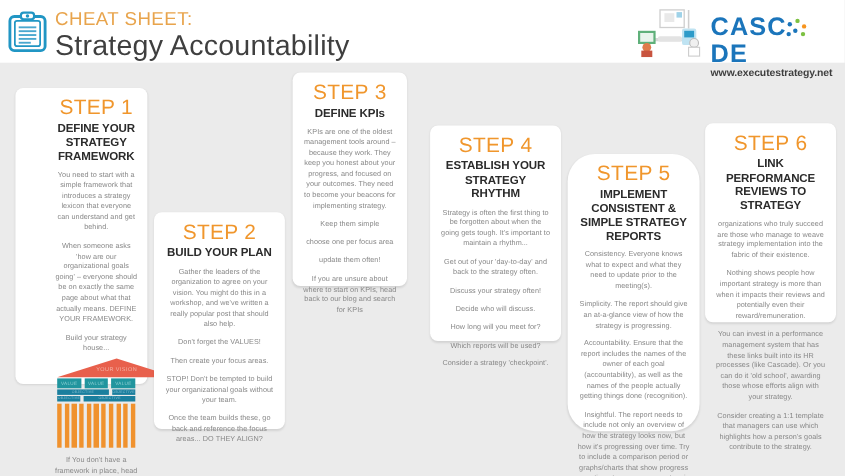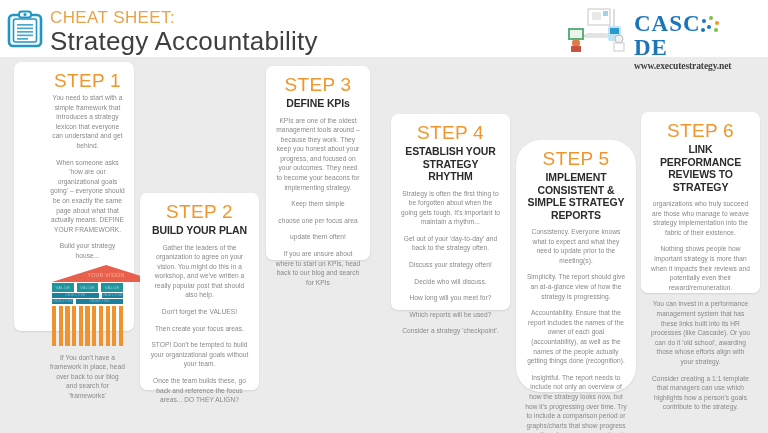--- a/index.html
+++ b/index.html
@@ -18,21 +18,21 @@
   }
   .title-block{position:absolute;left:50px;top:8px;}
   .cheat{
     font-size:17px;color:#e8a44c;letter-spacing:.4px;line-height:19px;
     font-weight:400;
   }
   .maintitle{
     font-size:26px;color:#3f3f3f;line-height:30px;font-weight:400;
     letter-spacing:.2px;margin-top:-1px;
   }
-  .logo-wrap{position:absolute;right:14px;top:4px;height:50px;width:192px;font-family:Liberation Serif, serif;}
+  .logo-wrap{position:absolute;right:2px;top:4px;height:50px;width:192px;}
   .logo-illus{position:absolute;left:0;top:2px;width:70px;height:46px;}
   .logo-text{position:absolute;left:72px;top:8px;}
   .cascade-word{
     font-size:23px;font-weight:bold;color:#1b75bb;letter-spacing:1px;
     line-height:24px;
   }
   .cascade-url{
     font-size:9.5px;font-weight:bold;color:#3f3f3f;letter-spacing:-0.1px;
     line-height:11px;margin-top:1px;
   }
@@ -78,21 +78,21 @@
   .hcell{
     flex:1;background:#21959e;color:#8fd0d4;font-size:4.2px;
     text-align:center;line-height:9px;height:9px;letter-spacing:.3px;
   }
   .hrow2 .hcell{background:#1b7f9e;color:#89bfd2;height:5px;line-height:5px;font-size:3.2px;}
   .hrow3 .c-a{flex:0 0 30%;}
   .hrow3 .c-b{flex:1;}
   .pillars{display:flex;gap:2.5px;margin-top:2px;}
   .pillar{flex:1;height:40px;background:#f0922e;}
 
-  .c1{left:14px;top:62px;width:120px;height:269px;padding-left:36px;}
+  .c1{left:14px;top:80px;width:120px;height:269px;padding-left:36px;}
   .c2{left:140px;top:193px;width:119px;height:197px;}
   .c3{left:266px;top:66px;width:104px;height:194px;}
   .c4{left:391px;top:114px;width:119px;height:196px;}
   .c5{left:516px;top:140px;width:120px;height:252px;border-radius:25px;}
   .c6{left:641px;top:112px;width:119px;height:181px;}
 </style>
 </head>
 <body>
 
 <div class="header">
@@ -139,20 +139,21 @@
     </div>
     <div class="logo-text">
       <div class="cascade-word"><span>CASC</span><span class="dots-o"><i class="b" style="left:1px;top:3px"></i><i style="left:8px;top:0px"></i><i class="o" style="left:14px;top:5px"></i><i class="b" style="left:6px;top:9px"></i><i style="left:13px;top:12px"></i><i class="b" style="left:0px;top:12px"></i></span><span>DE</span></div>
       <div class="cascade-url">www.executestrategy.net</div>
     </div>
   </div>
 </div>
 
 <div class="card c1">
   <div class="step-label">STEP 1</div>
+  <div class="step-title">DEFINE YOUR STRATEGY FRAMEWORK</div>
   <div class="body-text">
     <p>You need to start with a simple framework that introduces a strategy lexicon that everyone can understand and get behind.</p>
     <p>When someone asks 'how are our organizational goals going' – everyone should be on exactly the same page about what that actually means. DEFINE YOUR FRAMEWORK.</p>
     <p>Build your strategy house...</p>
   </div>
   <div class="house">
     <div class="roof">
         <span>YOUR VISION</span>
       </div>
     <div class="hrow">

